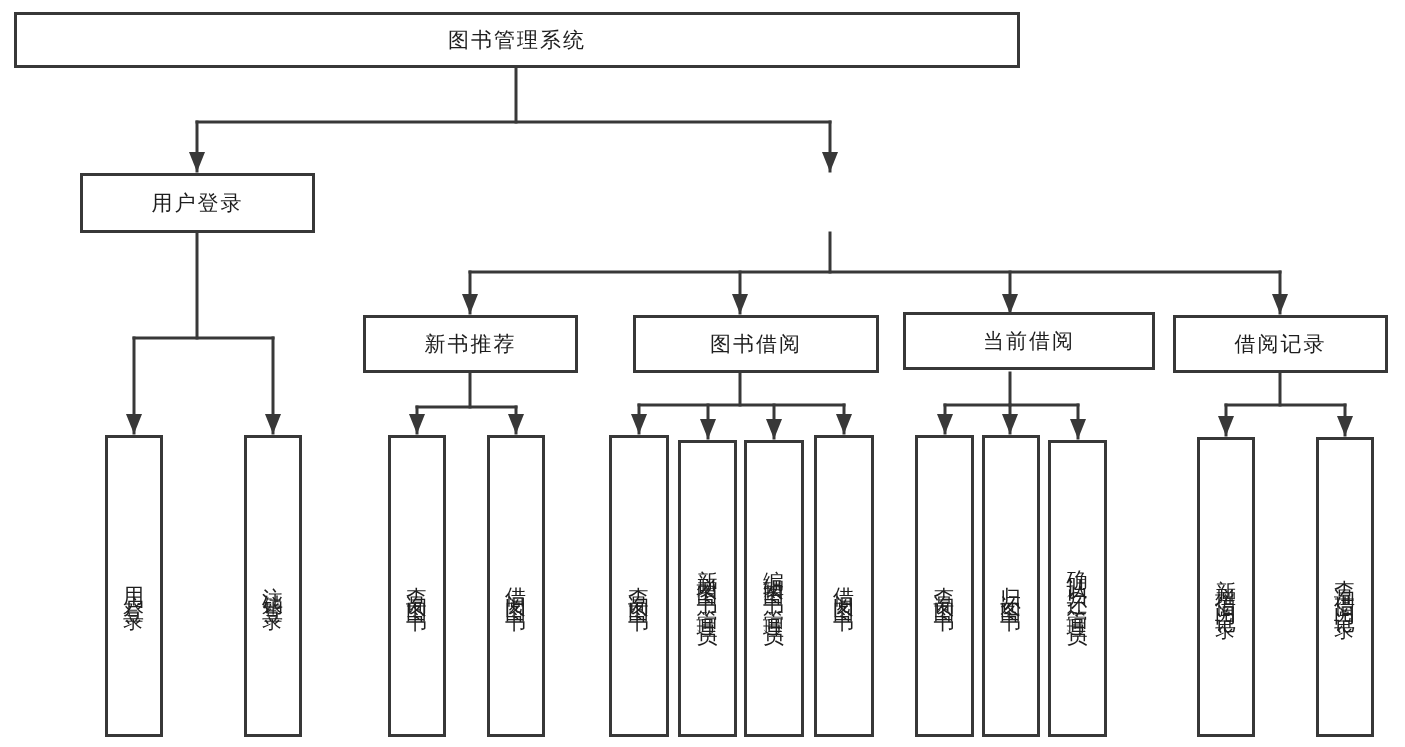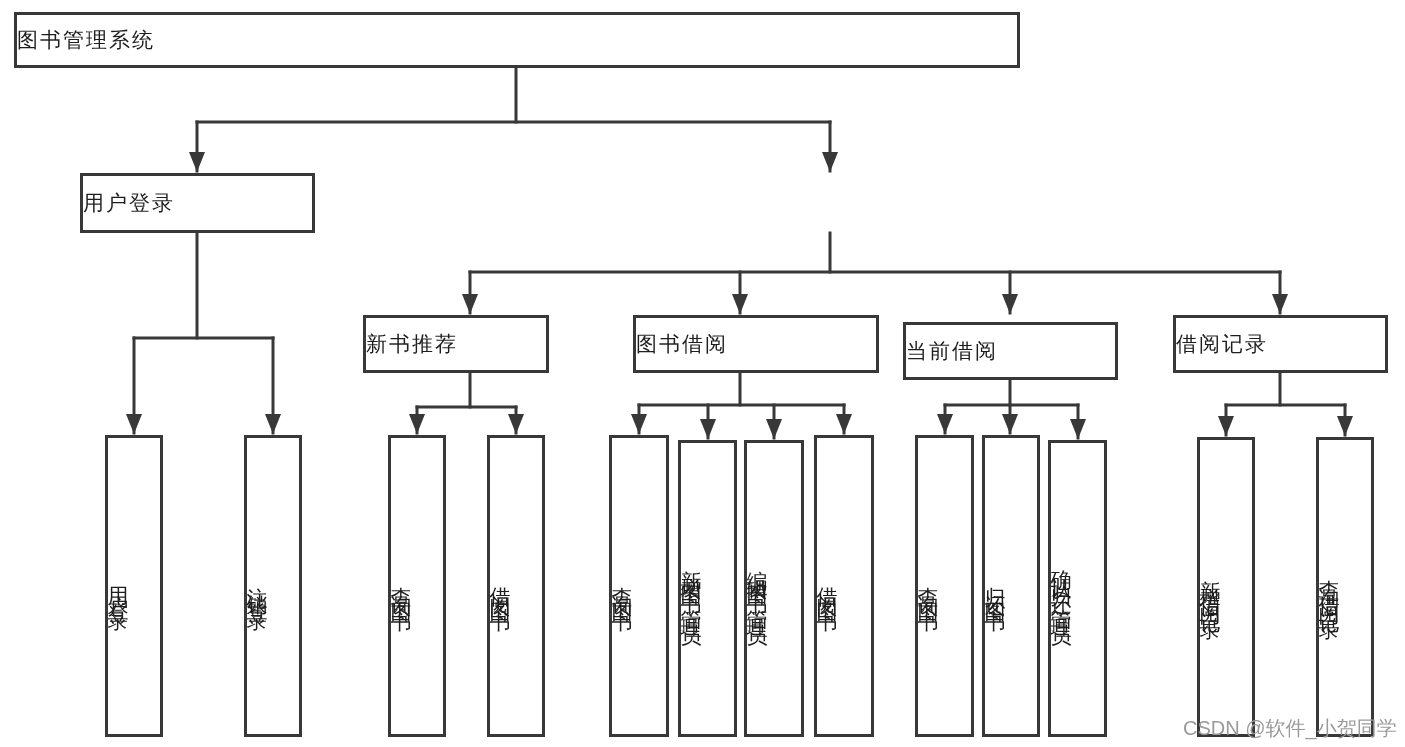--- a/index.html
+++ b/index.html
@@ -30,21 +30,21 @@
     stroke-linecap:square;
   }
   svg.wires .ah{fill:var(--line);stroke:none;}
   .node{
     position:absolute;
     box-sizing:border-box;
     border:3px solid var(--line);
     background:#fff;
     display:flex;
     align-items:center;
-    justify-content:flex-start;
+    justify-content:center;
     z-index:2;
     color:var(--text);
   }
   .hbox .lbl{
     font-size:21px;
     letter-spacing:2px;
     white-space:nowrap;
   }
   .vbox .lbl{
     writing-mode:vertical-rl;
@@ -117,27 +117,27 @@
   </svg>
 
   <div class="node hbox" style="left:14px;top:12px;width:1006px;height:56px">
     <span class="lbl">图书管理系统</span>
   </div>
 
   <div class="node hbox" style="left:80px;top:173px;width:235px;height:60px">
     <span class="lbl">用户登录</span>
   </div>
 
-  <div class="node hbox" style="left:363px;top:315px;width:186px;height:58px">
+  <div class="node hbox" style="left:363px;top:315px;width:215px;height:58px">
     <span class="lbl">新书推荐</span>
   </div>
   <div class="node hbox" style="left:633px;top:315px;width:246px;height:58px">
     <span class="lbl">图书借阅</span>
   </div>
-  <div class="node hbox" style="left:903px;top:322px;width:215px;height:58px">
+  <div class="node hbox" style="left:903px;top:312px;width:252px;height:58px">
     <span class="lbl">当前借阅</span>
   </div>
   <div class="node hbox" style="left:1173px;top:315px;width:215px;height:58px">
     <span class="lbl">借阅记录</span>
   </div>
 
   <div class="node vbox" style="left:105px;top:435px;width:58px;height:302px">
     <span class="lbl">用户登录</span>
   </div>
   <div class="node vbox" style="left:244px;top:435px;width:58px;height:302px">
@@ -174,15 +174,14 @@
     <span class="lbl">确认归还（管理员）</span>
   </div>
 
   <div class="node vbox" style="left:1197px;top:437px;width:58px;height:300px">
     <span class="lbl">新增借阅记录</span>
   </div>
   <div class="node vbox" style="left:1316px;top:437px;width:58px;height:300px">
     <span class="lbl">查询借阅记录</span>
   </div>
 
-  <div class="watermark">CSDN @软件_小贺同学</div>
 
 </div>
 
 </body></html>

